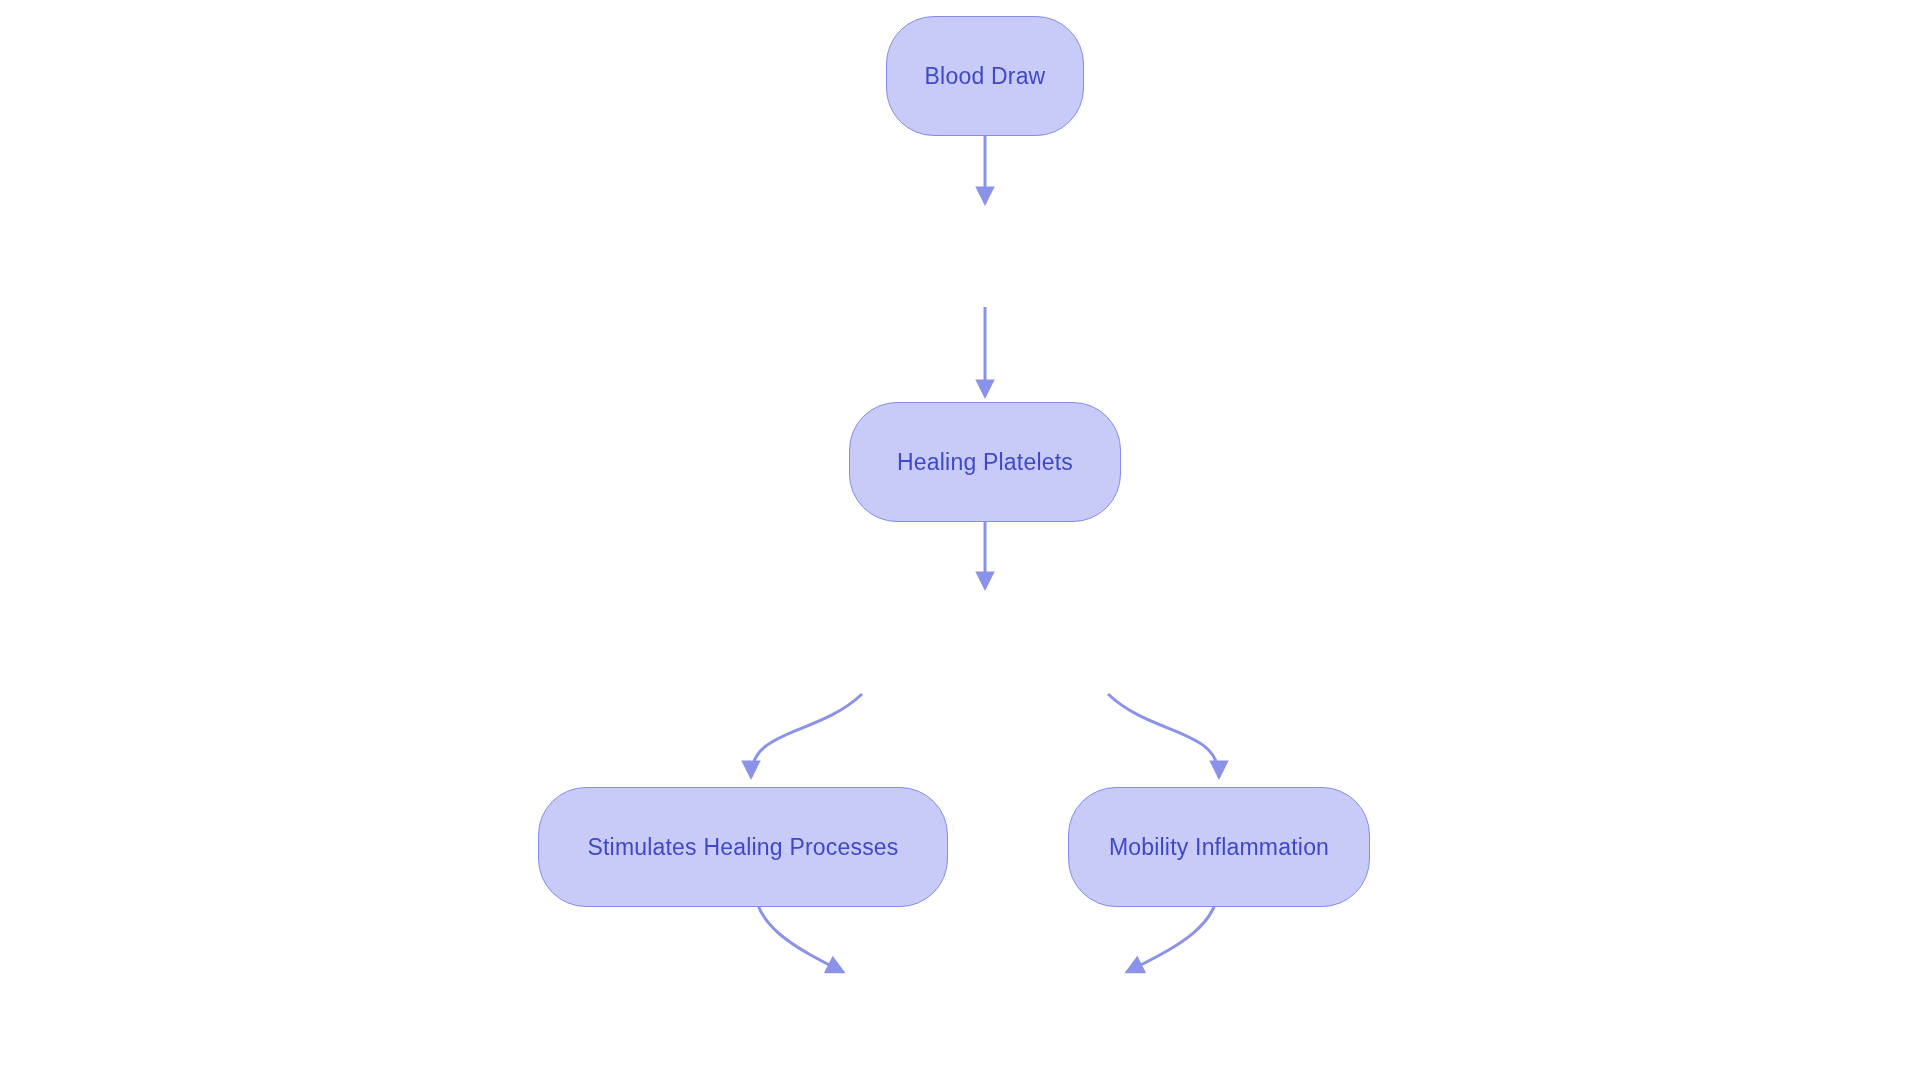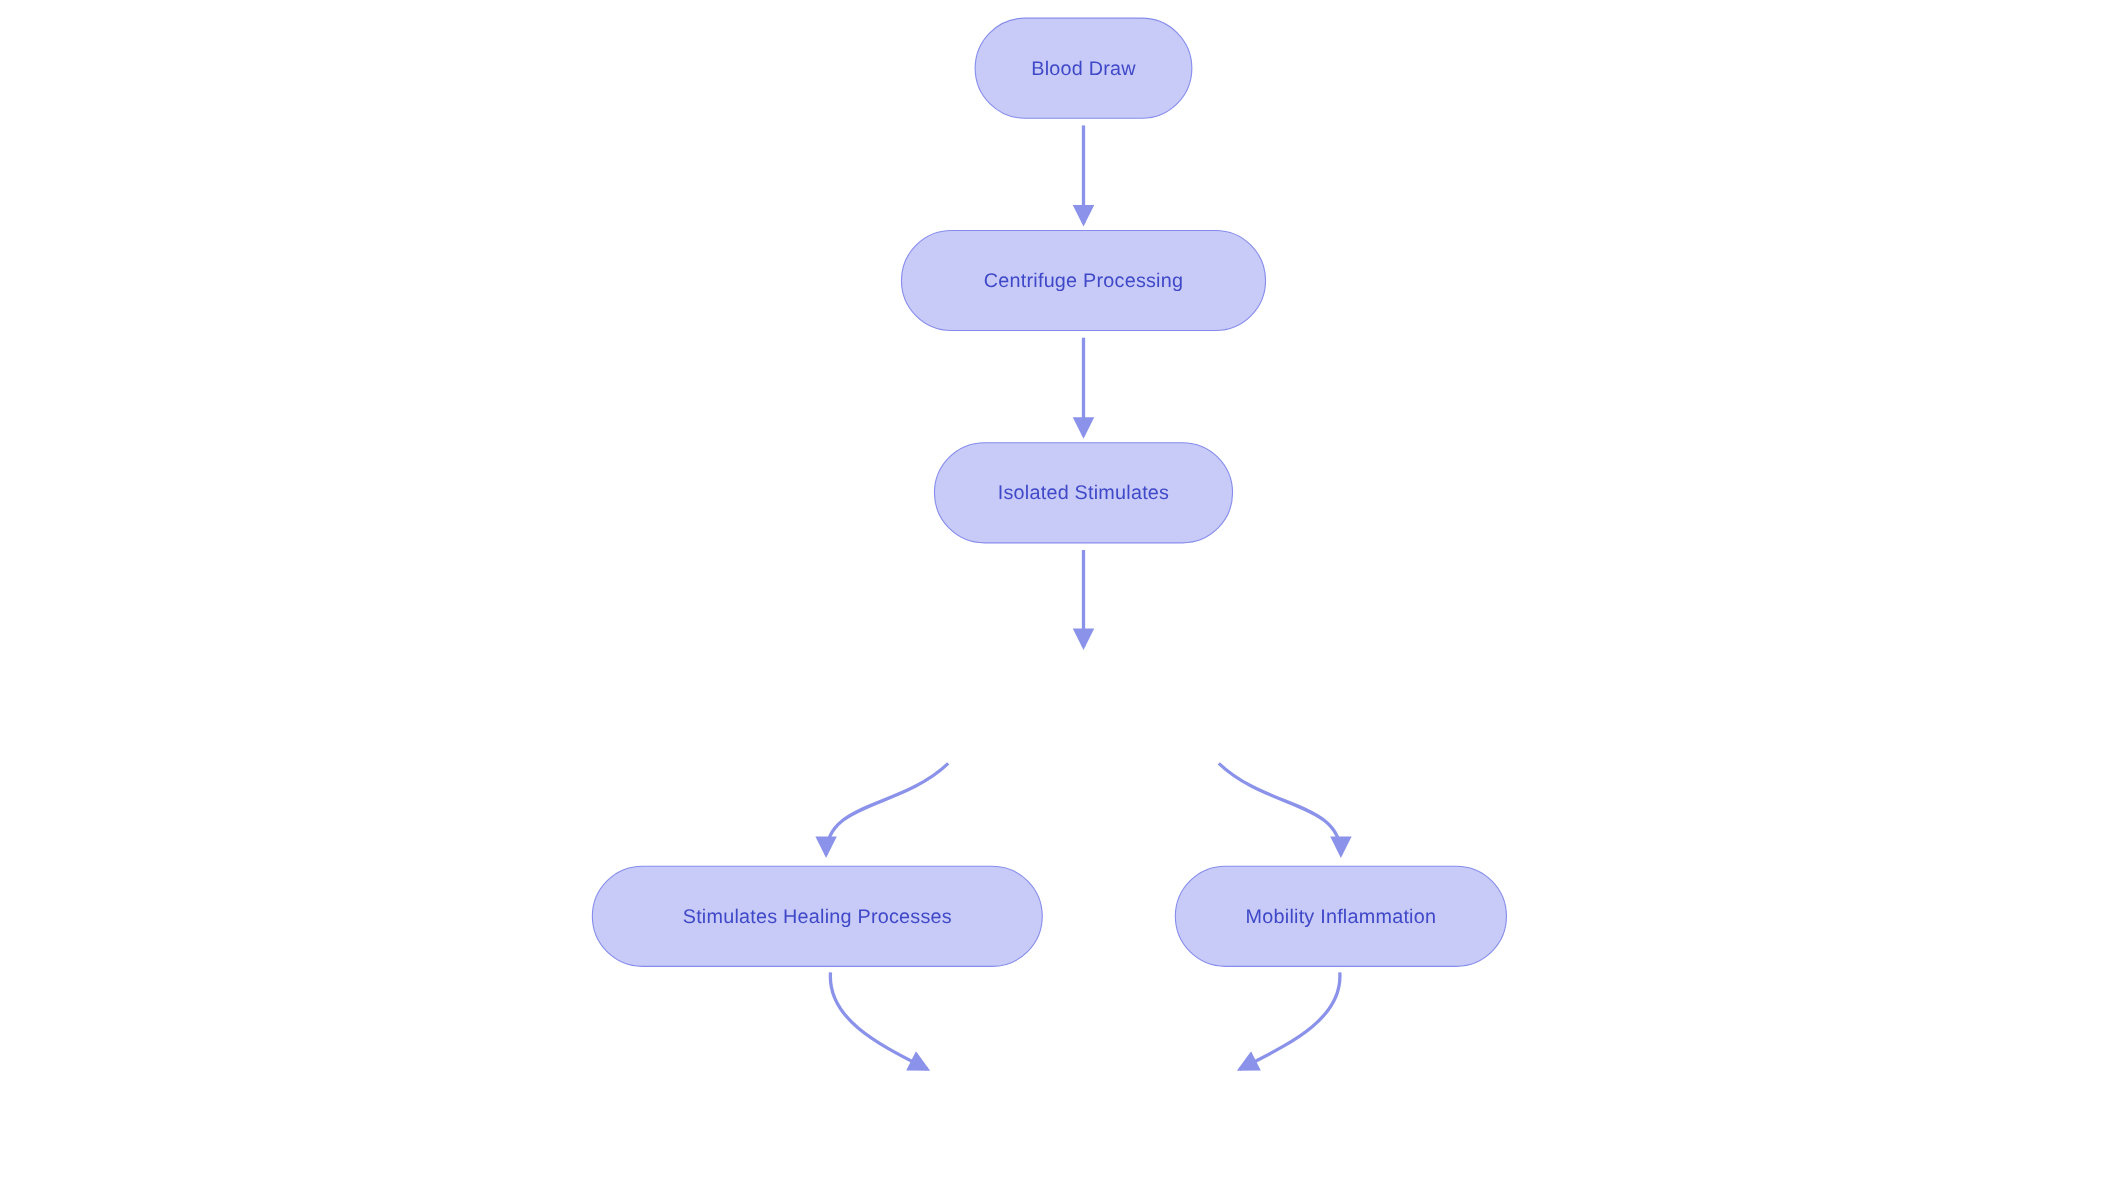--- a/index.html
+++ b/index.html
@@ -28,30 +28,30 @@
     inset: 0;
     pointer-events: none;
   }
   .edges path.connector {
     fill: none;
     stroke: var(--arrow);
     stroke-width: 3;
   }
   .node {
     position: absolute;
-    height: 92px;
+    height: 120px;
     border-radius: 48px;
     background: var(--node-fill);
     border: 1.5px solid var(--node-border);
     color: var(--text);
     display: flex;
     align-items: center;
     justify-content: center;
     text-align: left;
-    font-size: 18px;
+    font-size: 23px;
     letter-spacing: 0.2px;
     white-space: nowrap;
   }
 </style>
 </head>
 <body>
 
 <div class="canvas">
 
   <svg class="edges" width="1920" height="1083" viewBox="0 0 1920 1083" xmlns="http://www.w3.org/2000/svg">
@@ -64,23 +64,22 @@
     <path class="connector" d="M 985 307 V 396" marker-end="url(#arrowhead)"></path>
     <path class="connector" d="M 985 500 V 588" marker-end="url(#arrowhead)"></path>
     <path class="connector" d="M 862 694 C 818 736, 751 728, 751 777" marker-end="url(#arrowhead)"></path>
     <path class="connector" d="M 1108 694 C 1152 736, 1219 728, 1219 777" marker-end="url(#arrowhead)"></path>
     <path class="connector" d="M 755 884 C 752 927, 800 950, 843 972" marker-end="url(#arrowhead)"></path>
     <path class="connector" d="M 1218 884 C 1221 927, 1170 950, 1127 972" marker-end="url(#arrowhead)"></path>
   </svg>
 
   <div class="node" style="left: 886px; top: 16px;  width: 198px;">Blood Draw</div>
 
-  <div class="node" style="left: 819px; top: 209px; width: 332px;">Centrifuge Processing</div>
 
-  <div class="node" style="left: 849px; top: 402px; width: 272px;">Isolated Stimulates</div>
+  <div class="node" style="left: 849px; top: 402px; width: 272px;">Healing Platelets</div>
 
 
   <div class="node" style="left: 538px; top: 787px; width: 410px;">Stimulates Healing Processes</div>
 
   <div class="node" style="left: 1068px; top: 787px; width: 302px;">Mobility Inflammation</div>
 
 
 </div>
 
 </body></html>

